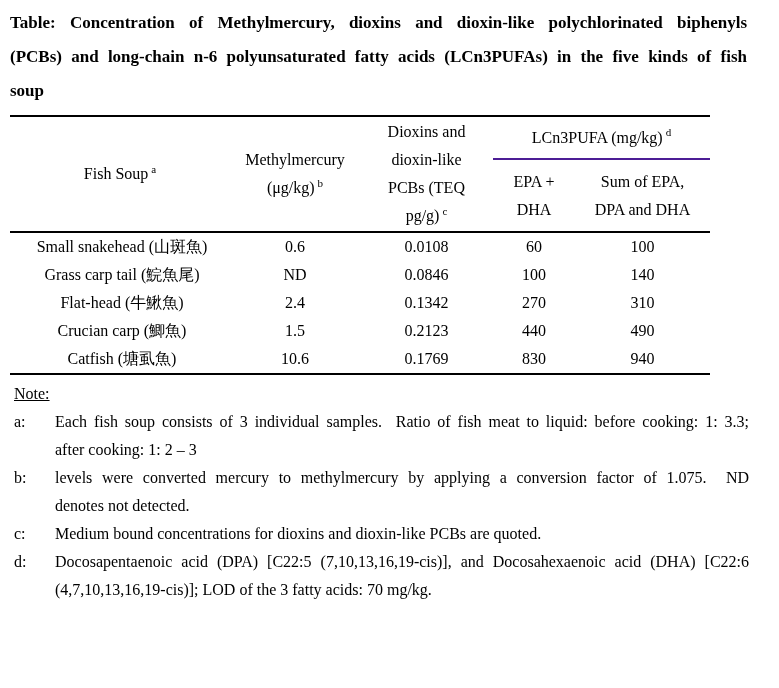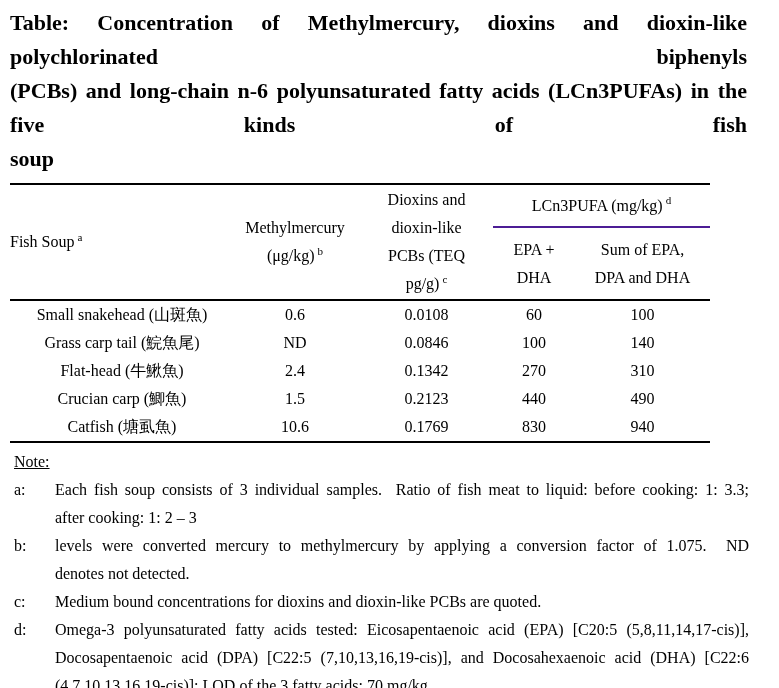--- a/index.html
+++ b/index.html
@@ -5,32 +5,32 @@
   html, body { margin: 0; padding: 0; }
   body {
     width: 779px; height: 688px;
     background: #ffffff; color: #000000;
     font-family: "Liberation Serif", "DejaVu Serif", serif;
     font-size: 16px;
   }
   .page { position: relative; width: 779px; height: 688px; overflow: hidden; }
 
   
-  .title { margin: 6px 0 0 10px; width: 737px; font-weight: bold; font-size: 22px; line-height: 34px; }
+  .title { margin: 6px 0 0 10px; width: 737px; font-weight: bold; font-size: 17px; line-height: 34px; }
   .title-line.fill { text-align: justify; text-align-last: justify; }
 
   
   table.data {
     border-collapse: collapse; table-layout: fixed;
     margin: 7px 0 0 10px; width: 700px;
     border-top: 2px solid #000; border-bottom: 2px solid #000;
   }
   table.data thead { border-bottom: 2px solid #000; }
   table.data th, table.data td { padding: 0; font-weight: normal; }
-  th.th-fish { text-align: left; padding-left: 4px; vertical-align: middle; line-height: 28px; }
+  th.th-fish { text-align: center; padding-left: 4px; vertical-align: middle; line-height: 28px; }
   th.th-center { text-align: center; vertical-align: middle; line-height: 28px; }
   th.th-span { height: 41px; text-align: center; vertical-align: middle; border-bottom: 2px solid #4c1d95; }
   th.th-sub { height: 71px; text-align: center; vertical-align: middle; line-height: 28px; }
   tbody td { height: 28px; line-height: 28px; text-align: center; }
   tbody td.td-fish { text-align: center; padding-left: 4px; }
   sup.fn { font-size: 11px; line-height: 0; margin-left: 3px; }
 
   
   .notes { margin: 5px 0 0 14px; width: 735px; }
   .note-heading { line-height: 28px; }
@@ -153,20 +153,19 @@
     <div class="note">
       <div class="marker">c:</div>
       <div class="note-text">
         <div class="nline">Medium bound concentrations for dioxins and dioxin-like PCBs are quoted.</div>
       </div>
     </div>
 
     <div class="note">
       <div class="marker">d:</div>
       <div class="note-text">
-        <div class="nline fill">Omega-3 polyunsaturated fatty acids tested: Eicosapentaenoic acid (EPA) [C20:5 (5,8,11,14,17-cis)],</div>
         <div class="nline fill">Docosapentaenoic acid (DPA) [C22:5 (7,10,13,16,19-cis)], and Docosahexaenoic acid (DHA) [C22:6</div>
         <div class="nline">(4,7,10,13,16,19-cis)]; LOD of the 3 fatty acids: 70 mg/kg.</div>
       </div>
     </div>
   </div>
 
 </div>
 
 </body></html>

